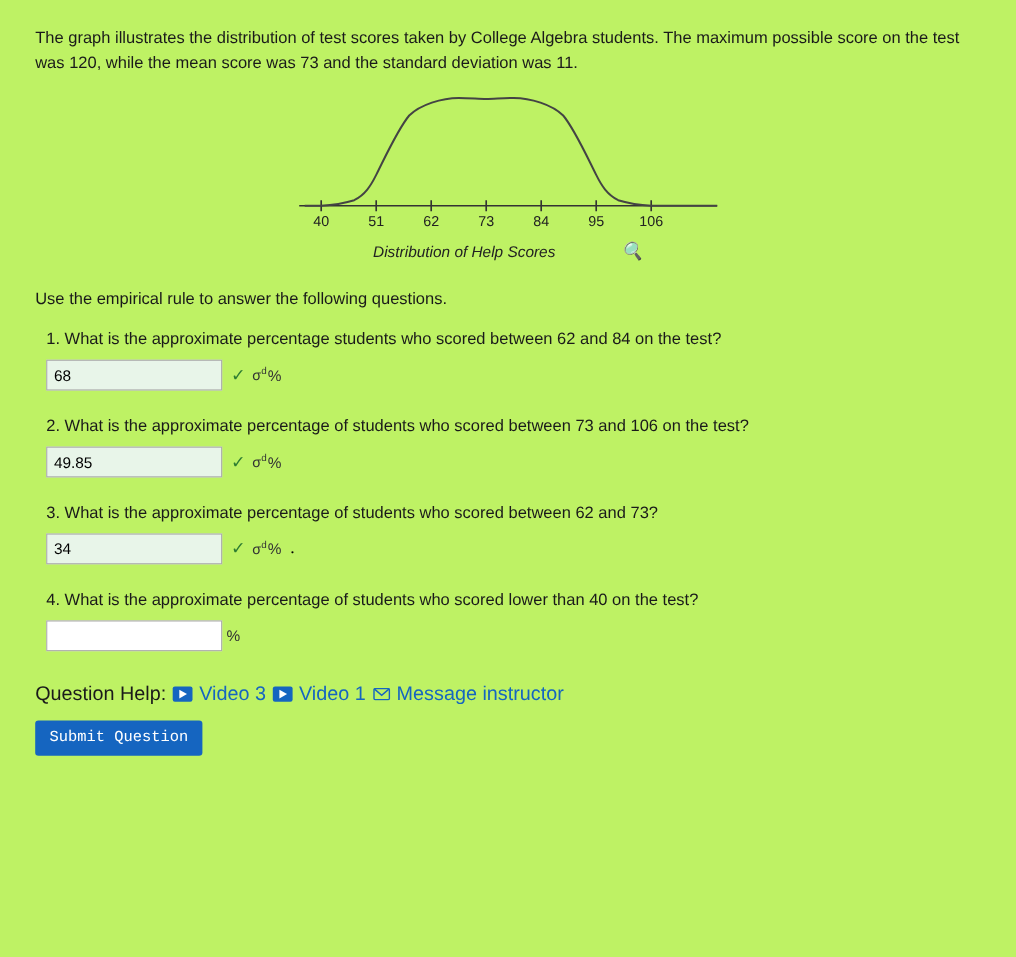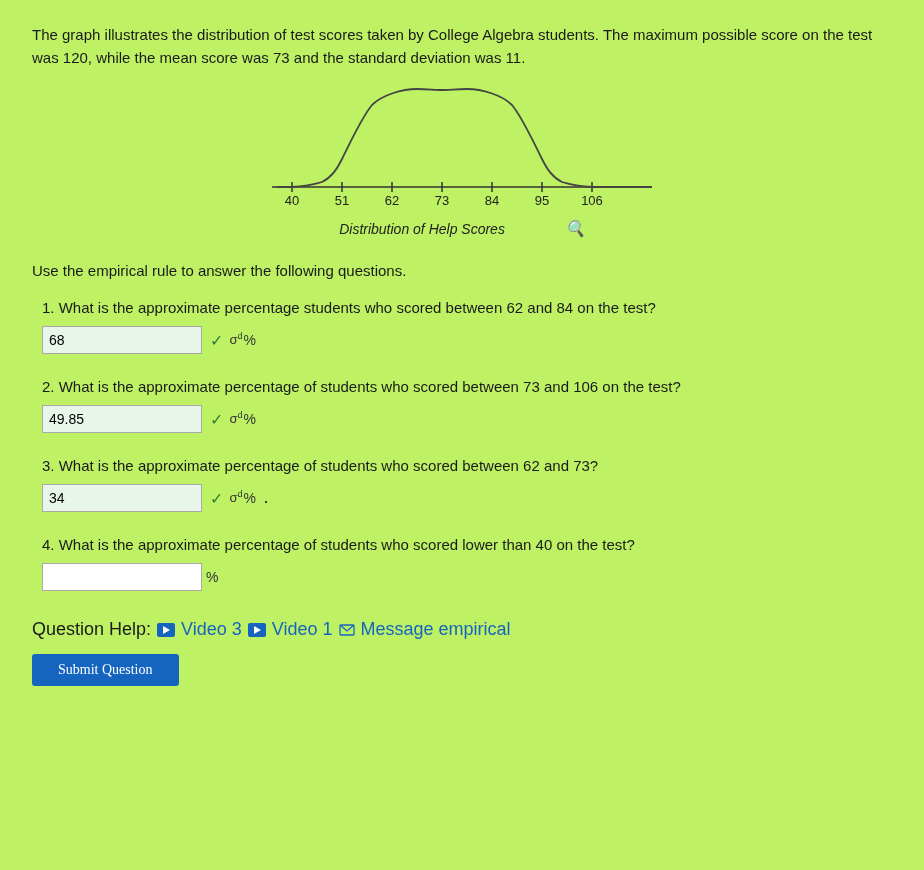--- a/index.html
+++ b/index.html
@@ -147,23 +147,23 @@
     .mail-icon-box {
       display: inline-flex;
       align-items: center;
       justify-content: center;
       margin-right: 2px;
     }
     .submit-btn {
       background: #1565c0;
       color: #fff;
       border: none;
-      padding: 8px 26px;
-      font-size: 14px;
-      font-family: Liberation Serif, serif;
+      padding: 8px 13px;
+      font-size: 14px;
+      font-family: Liberation Mono, monospace;
       cursor: pointer;
       border-radius: 3px;
     }
     .percent-sign {
       font-size: 14px;
       color: #333;
       font-family: Arial, sans-serif;
     }
   </style>
 </head>
@@ -291,19 +291,19 @@
       </span>
       <span>Video 1</span>
     </a>
     <a class="help-link" href="#">
       <span class="mail-icon-box">
         <svg width="16" height="12" viewBox="0 0 16 12" fill="none" stroke="#1565c0" stroke-width="1.3">
           <rect x="1" y="1" width="14" height="10" rx="1"></rect>
           <polyline points="1,1 8,7 15,1"></polyline>
         </svg>
       </span>
-      <span>Message empirical</span>
+      <span>Message instructor</span>
     </a>
   </div>
 
   <button class="submit-btn">Submit Question</button>
 
 </div>
 
 </body></html>

